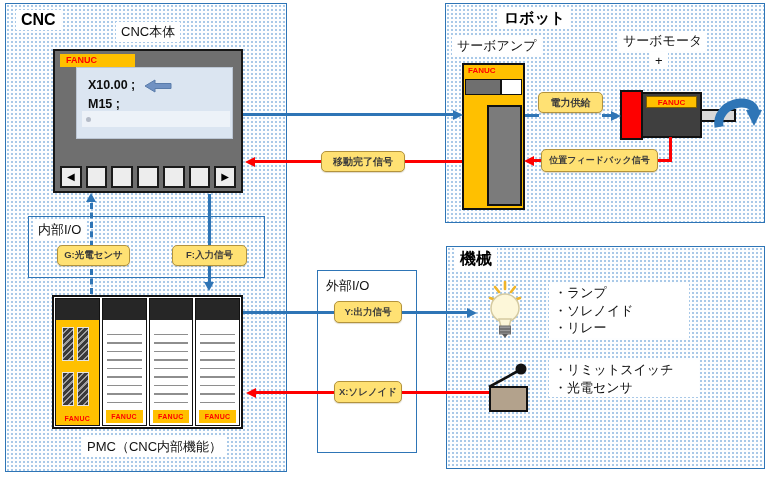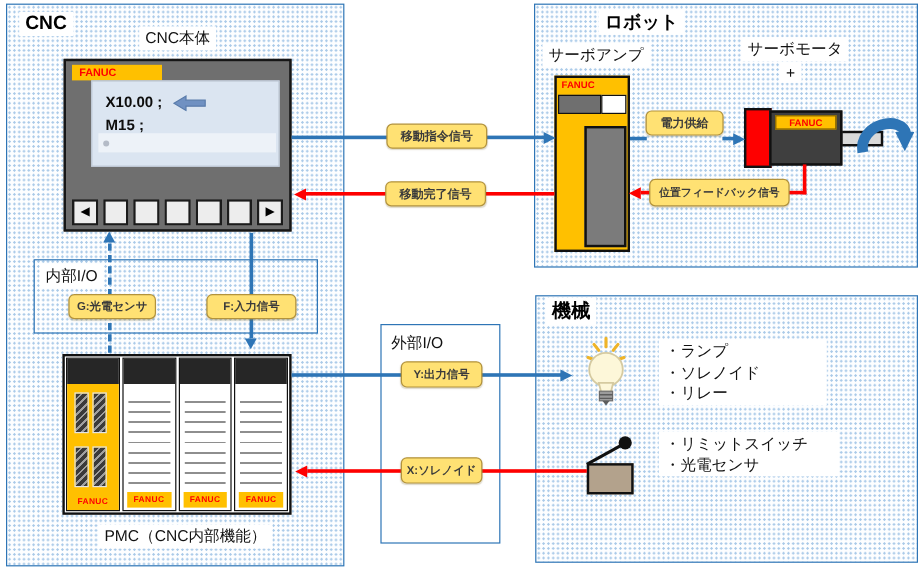--- a/index.html
+++ b/index.html
@@ -230,21 +230,20 @@
   <div class="abs hline-r" style="left:656px; top:159px; width:16px;"></div>
   <div class="abs hline-r" style="left:534px; top:159px; width:9px;"></div>
   <div class="abs arr arr-l-r" style="left:524px; top:156px;"></div>
 
   <div class="abs hline-b" style="left:243px; top:311px; width:225px;"></div>
   <div class="abs arr arr-r-b" style="left:467px; top:308px;"></div>
 
   <div class="abs hline-r" style="left:256px; top:391px; width:233px;"></div>
   <div class="abs arr arr-l-r" style="left:246px; top:388px;"></div>
 
-  <div class="abs pill" style="left:322px; top:103px; width:84px; height:21px;">移動指令信号</div>
   <div class="abs pill" style="left:321px; top:151px; width:84px; height:21px;">移動完了信号</div>
   <div class="abs pill" style="left:538px; top:92px; width:65px; height:21px;">電力供給</div>
   <div class="abs pill" style="left:541px; top:149px; width:117px; height:23px; font-size:9px;">位置フィードバック信号</div>
   <div class="abs pill" style="left:57px; top:245px; width:73px; height:21px; font-size:9.5px;">G:光電センサ</div>
   <div class="abs pill" style="left:172px; top:245px; width:75px; height:21px; font-size:9.5px;">F:入力信号</div>
   <div class="abs pill" style="left:334px; top:301px; width:68px; height:22px; font-size:9.5px;">Y:出力信号</div>
   <div class="abs pill" style="left:334px; top:381px; width:68px; height:22px; font-size:9.5px;">X:ソレノイド</div>
 
 </div>
 

